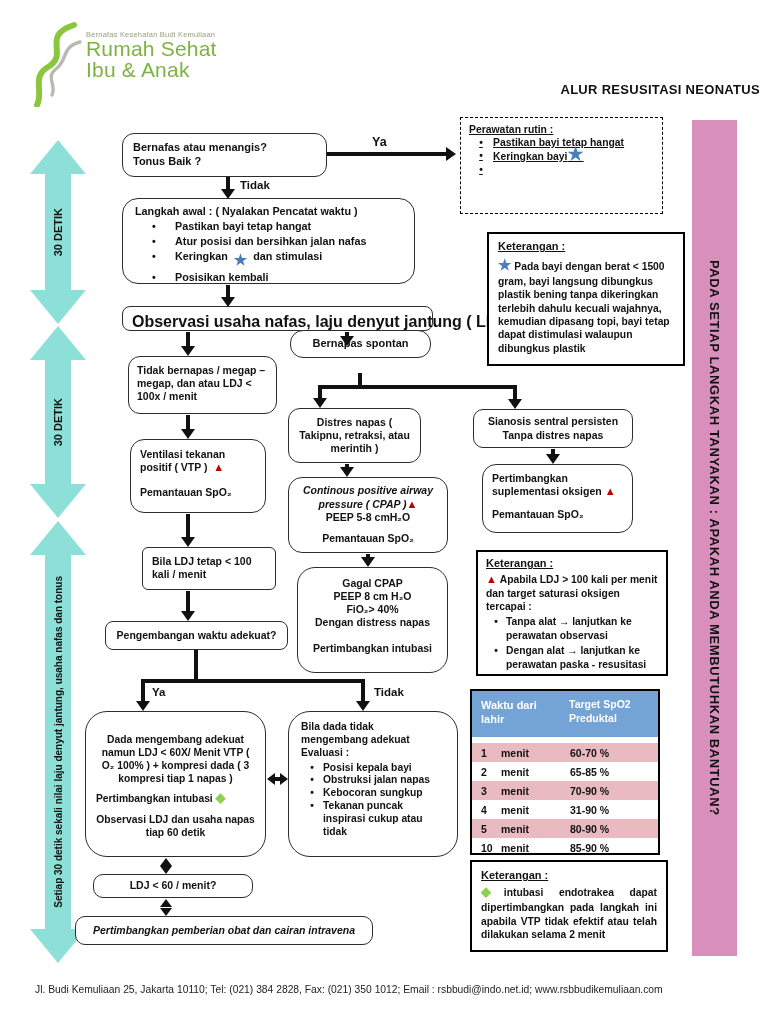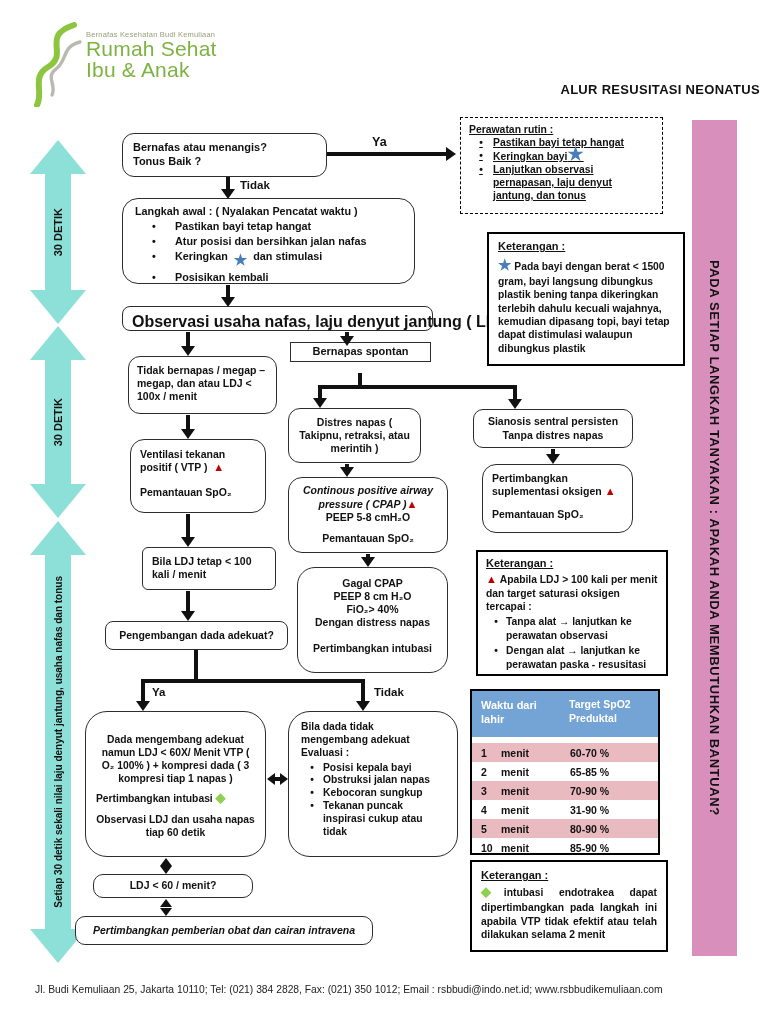--- a/index.html
+++ b/index.html
@@ -113,21 +113,20 @@
   <div class="bullet-row">
       <span class="bdot" style="width:24px;">•</span>
       <span>Pastikan bayi tetap hangat</span>
     </div>
   <div class="bullet-row">
       <span class="bdot" style="width:24px;">•</span>
       <span><span>Keringkan bayi</span><span class="star" style="font-size:18px;line-height:10px;">★</span></span>
     </div>
   <div class="bullet-row">
       <span class="bdot" style="width:24px;">•</span>
-      <span style="width:145px;">Lanjutkan observasi pernapasan, laju denyut jantung, dan tonus</span>
     </div>
 </div>
 
 <div class="fbox" style="left:122px;top:198px;width:293px;height:86px;border-radius:16px;padding:5px 12px;font-size:10.8px;line-height:1.4;">
   <div>Langkah awal : ( Nyalakan Pencatat waktu )</div>
   <div class="bullet-row">
       <span class="bdot" style="width:14px;margin-left:12px;">•</span>
       <span style="margin-left:14px;">Pastikan bayi tetap hangat</span>
     </div>
   <div class="bullet-row">
@@ -152,21 +151,21 @@
 
 <div class="ket" style="left:487px;top:232px;width:198px;height:134px;padding:5px 9px;">
   <div class="ket-title">Keterangan :</div>
   <div><span class="star" style="font-size:15px;">★</span>&nbsp;<span>Pada bayi dengan berat &lt; 1500  gram, bayi langsung dibungkus plastik bening tanpa dikeringkan terlebih dahulu kecuali wajahnya, kemudian dipasang topi, bayi tetap dapat distimulasi walaupun dibungkus plastik</span></div>
 </div>
 
 <div class="fbox" style="left:128px;top:356px;width:149px;height:58px;border-radius:12px;padding:7px 8px;">
   <span>Tidak bernapas / megap – megap, dan atau LDJ  &lt; 100x / menit</span>
 </div>
 
-<div class="fbox center" style="left:290px;top:342px;width:141px;height:20px;border-radius:0;font-size:11px;">
+<div class="fbox center" style="left:290px;top:330px;width:141px;height:28px;border-radius:13px;font-size:11px;">
   <span>Bernapas spontan</span>
 </div>
 
 <div class="fbox center" style="left:288px;top:408px;width:133px;height:55px;border-radius:12px;padding:0 6px;">
   <span>Distres napas ( Takipnu, retraksi, atau merintih )</span>
 </div>
 
 <div class="fbox center" style="left:473px;top:409px;width:160px;height:39px;border-radius:10px;">
   <span><span>Sianosis sentral persisten</span><br><span>Tanpa distres napas</span></span>
 </div>
@@ -208,21 +207,21 @@
       <span class="bdot" style="width:20px;">•</span>
       <span style="width:150px;">Tanpa alat → lanjutkan ke perawatan observasi</span>
     </div>
   <div class="bullet-row" style="margin-top:2px;">
       <span class="bdot" style="width:20px;">•</span>
       <span style="width:150px;">Dengan alat → lanjutkan ke perawatan paska - resusitasi</span>
     </div>
 </div>
 
 <div class="fbox center" style="left:105px;top:621px;width:183px;height:29px;border-radius:8px;">
-  <span>Pengembangan dada adekuat?</span>
+  <span>Pengembangan waktu adekuat?</span>
 </div>
 
 <div class="fbox" style="left:85px;top:711px;width:181px;height:146px;border-radius:22px;padding:22px 8px 0;font-size:10.3px;text-align:center;">
   <div>Dada mengembang adekuat namun LDJ &lt; 60X/ Menit VTP ( O₂ 100% ) + kompresi dada ( 3 kompresi tiap 1 napas )</div>
   <div style="margin-top:5px;text-align:left;padding-left:2px;"><span>Pertimbangkan intubasi</span>&nbsp;<span class="diamond">◆</span></div>
   <div style="margin-top:7px;">Observasi LDJ dan usaha napas tiap 60  detik</div>
 </div>
 
 <div class="fbox" style="left:288px;top:711px;width:170px;height:146px;border-radius:22px;padding:9px 8px 0 12px;font-size:10.3px;">
   <div style="width:125px;">Bila dada tidak mengembang adekuat Evaluasi :</div>

